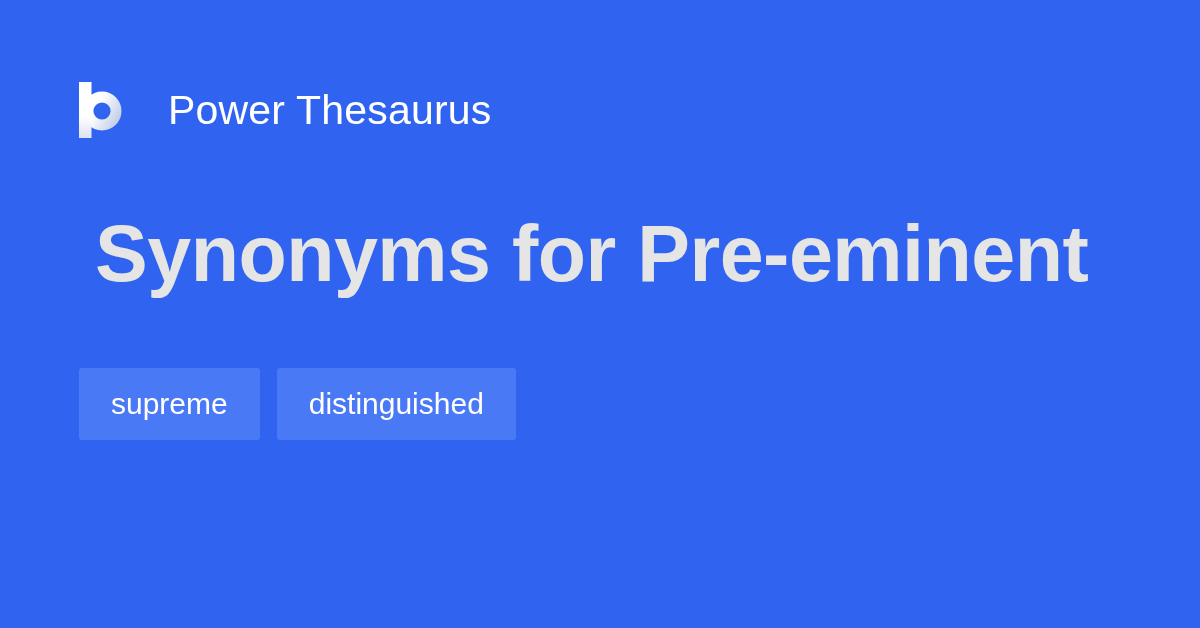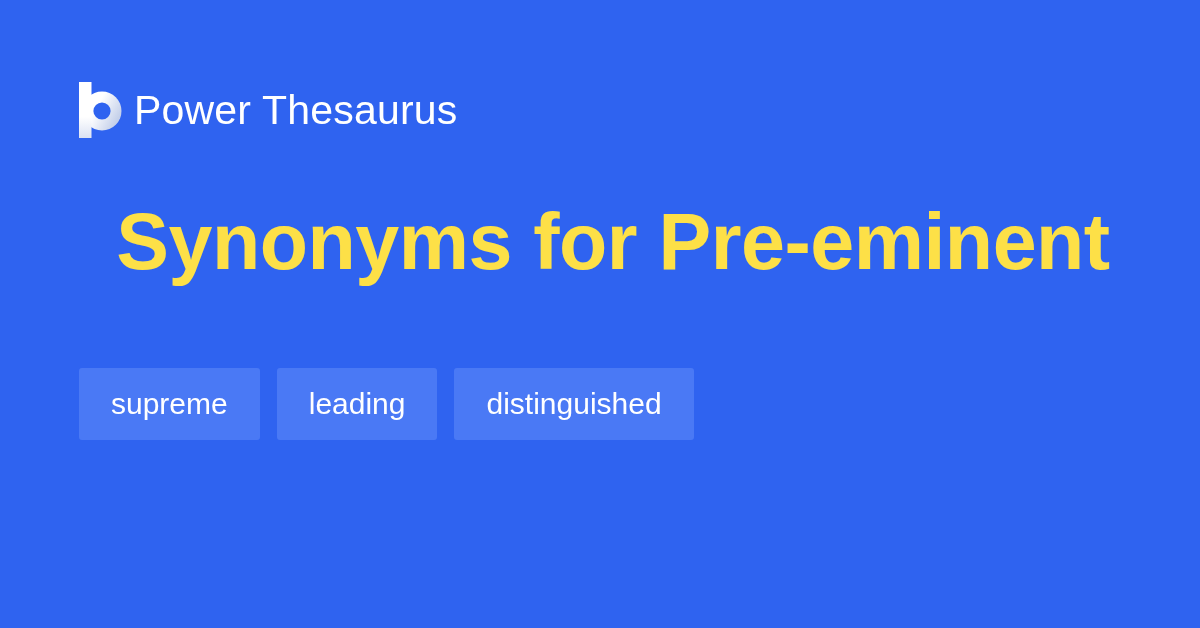--- a/index.html
+++ b/index.html
@@ -33,45 +33,44 @@
   }
 
   .logo-mark {
     width: 44px;
     height: 56px;
     display: block;
     flex: 0 0 auto;
   }
 
   .brand-name {
-    margin-left: 11px;
+    margin-left: 45px;
     font-family: "Liberation Sans", sans-serif;
     font-size: 41px;
     font-weight: 300;
     letter-spacing: 0.2px;
     color: #ffffff;
     line-height: 1;
     white-space: nowrap;
   }
 
   
   .headline {
     position: absolute;
     left: 79px;
     top: 198px;
     width: 1060px;
-    margin: 4px;
+    margin: 16px;
     font-family: "Liberation Sans", sans-serif;
     font-size: 79px;
     font-weight: 700;
     letter-spacing: -0.5px;
-    color: #fde047;
+    color: #e5e5e5;
     line-height: 1.02;
     white-space: nowrap;
-    text-align: center;
   }
 
   .headline .hl-word {
     display: inline;
   }
 
   
   .tag-area {
     position: absolute;
     left: 79px;
@@ -131,20 +130,17 @@
     <span class="brand-name">Power Thesaurus</span>
   </div>
 
   <h1 class="headline"><span class="hl-word">Synonyms for </span><span class="hl-word">Pre-eminent</span></h1>
 
   <div class="tag-area">
     <div class="tag">
         <span>supreme</span>
       </div>
     <div class="tag">
-        <span>leading</span>
-      </div>
-    <div class="tag">
         <span>distinguished</span>
       </div>
   </div>
 
 </div>
 
 </body></html>

